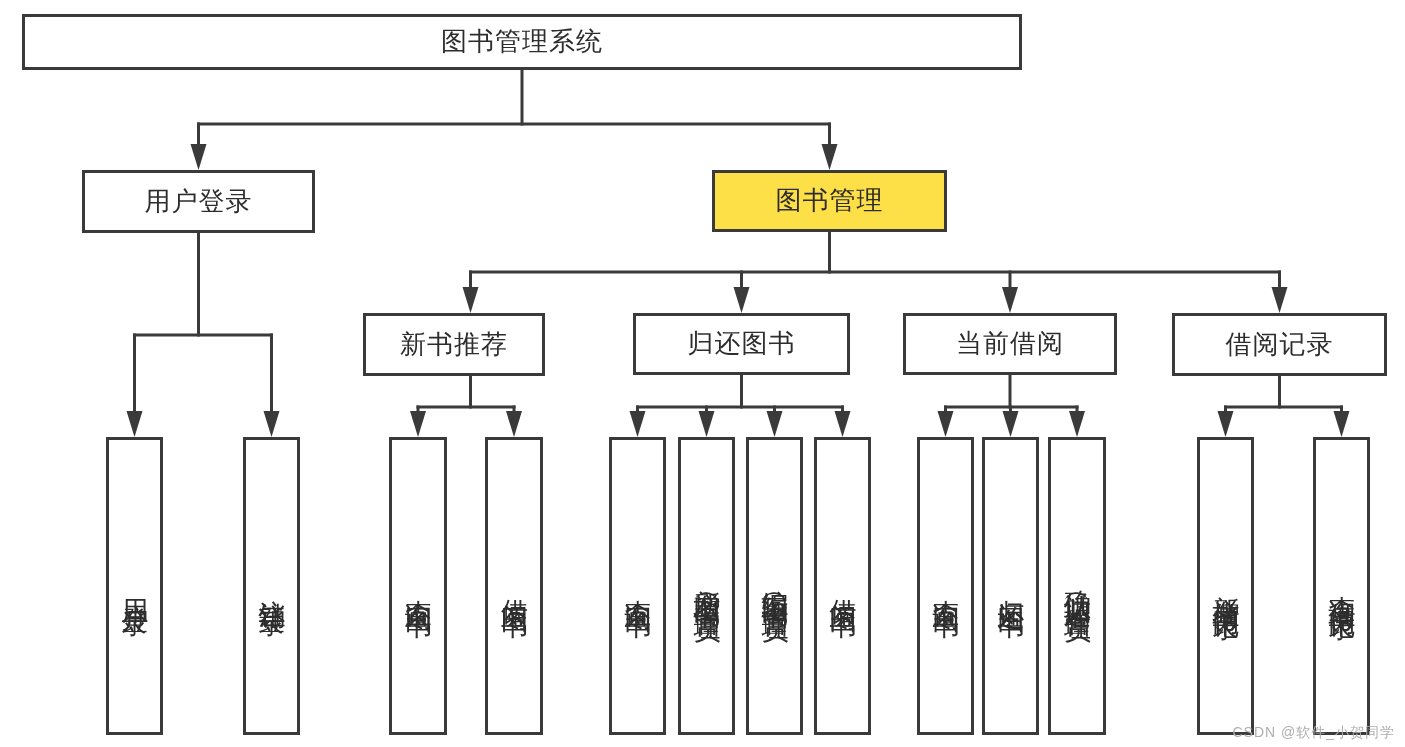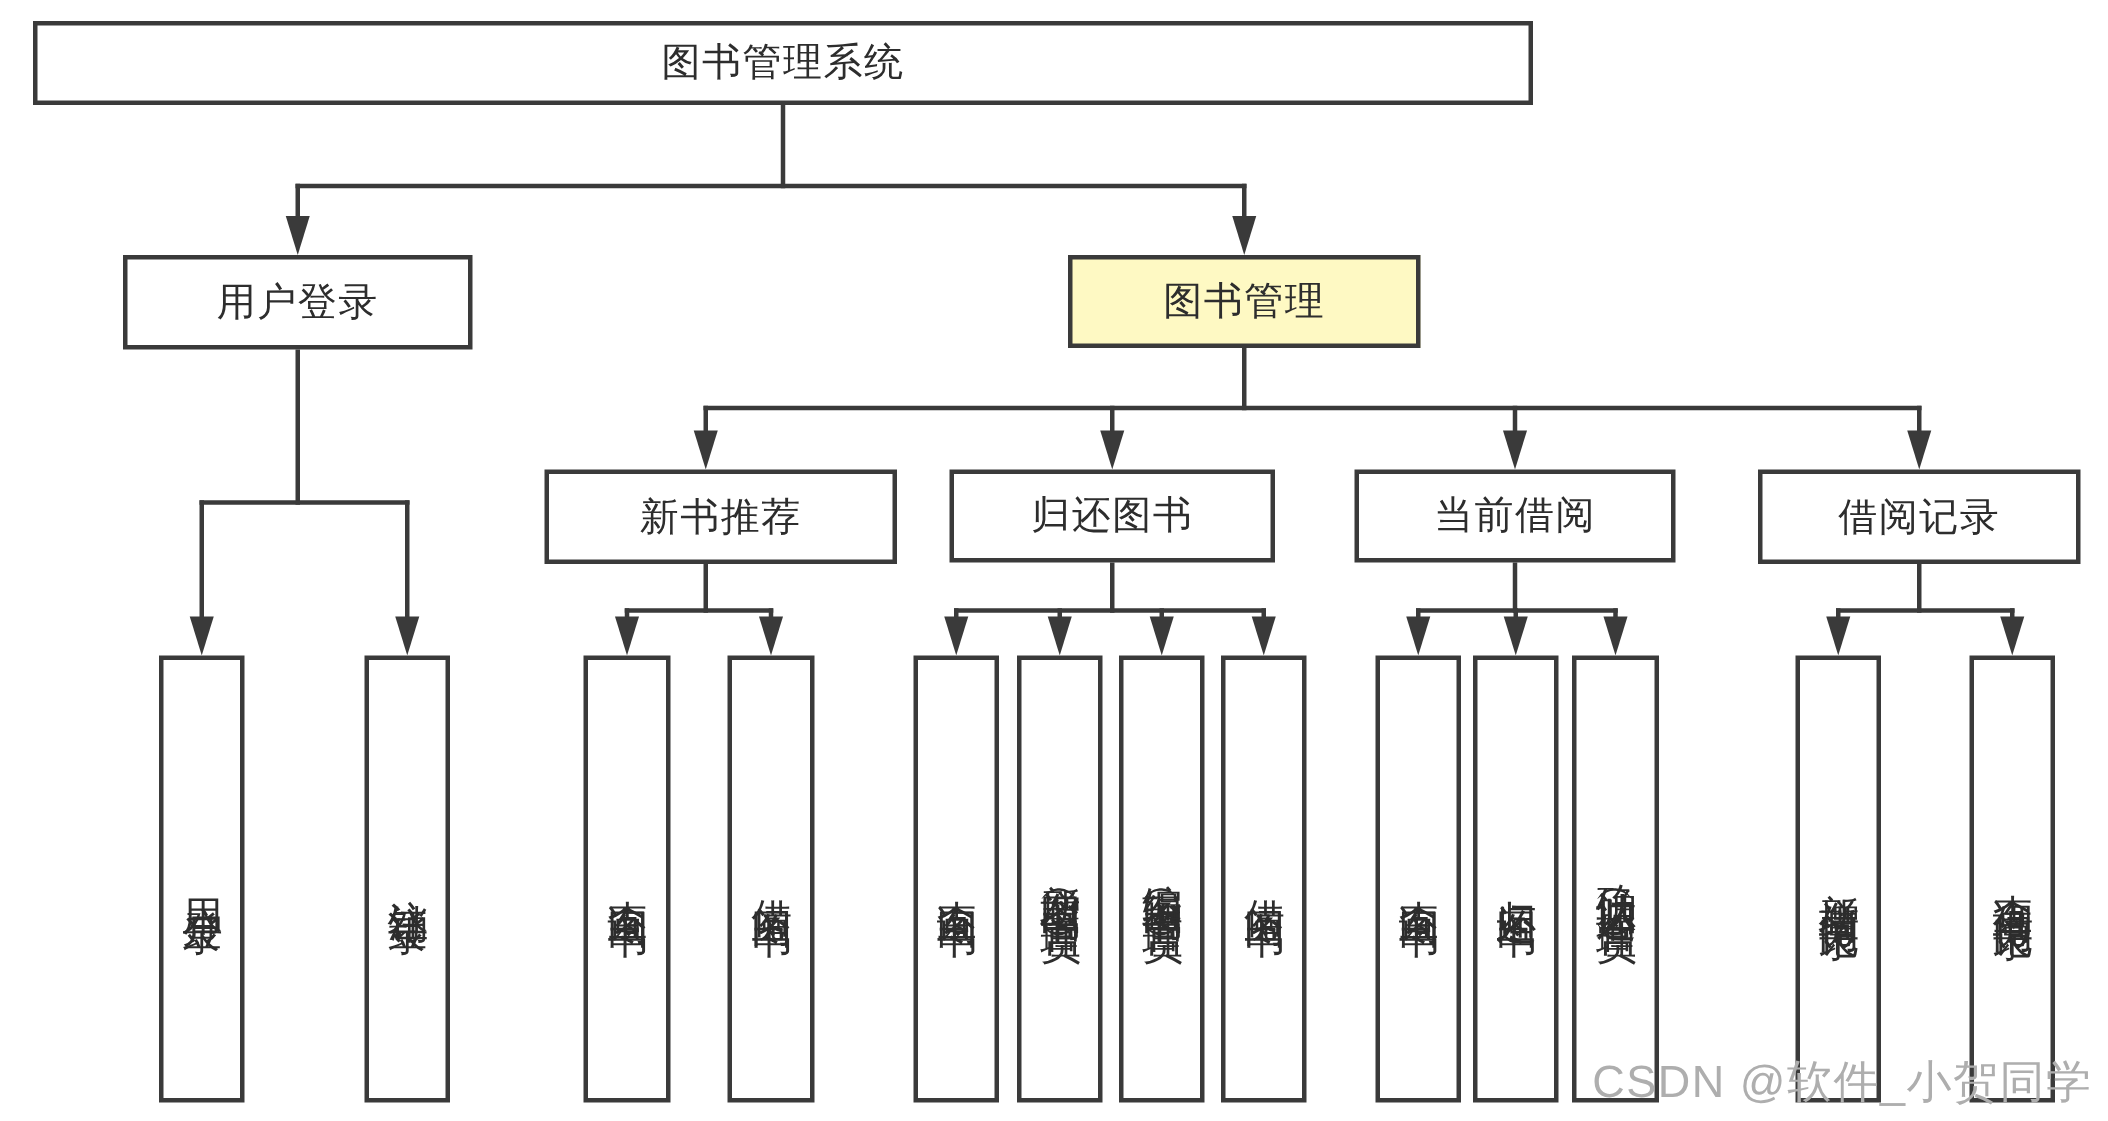--- a/index.html
+++ b/index.html
@@ -30,21 +30,21 @@
   .node.v .lbl{
     writing-mode:vertical-rl;
     text-orientation:mixed;
     font-size:27px;
     letter-spacing:4px;
     line-height:1;
   }
   .watermark{
     position:absolute;
     right:10px;bottom:5px;
-    font-size:30px;
+    font-size:14px;
     color:#aeaeae;
     letter-spacing:1px;
     z-index:2;
     white-space:nowrap;
   }
 </style>
 </head>
 <body>
 
 <div id="canvas">
@@ -103,24 +103,24 @@
       <polygon points="1341.5,437 1333.5,411 1349.5,411" fill="#3a3a3a"></polygon>
     </svg>
 
   <div class="watermark" style="color: rgb(174, 174, 174);">CSDN @软件_小贺同学</div>
 <div class="node" style="left: 22px; top: 14px; width: 1000px; height: 56px; border-color: rgb(58, 58, 58); background: rgb(255, 255, 255);">
       <span class="lbl" style="color: rgb(45, 45, 45);">图书管理系统</span>
     </div>
     <div class="node" style="left: 82px; top: 170px; width: 233px; height: 63px; border-color: rgb(58, 58, 58); background: rgb(255, 255, 255);">
       <span class="lbl" style="color: rgb(45, 45, 45);">用户登录</span>
     </div>
-    <div class="node" style="left: 712px; top: 170px; width: 235px; height: 62px; border-color: rgb(58, 58, 58); background: #fef9c3;">
+    <div class="node" style="left: 712px; top: 170px; width: 235px; height: 62px; border-color: rgb(58, 58, 58); background: #fde047;">
       <span class="lbl" style="color: rgb(45, 45, 45);">图书管理</span>
     </div>
-    <div class="node" style="left: 363px; top: 313px; width: 235px; height: 63px; border-color: rgb(58, 58, 58); background: rgb(255, 255, 255);">
+    <div class="node" style="left: 363px; top: 313px; width: 182px; height: 63px; border-color: rgb(58, 58, 58); background: rgb(255, 255, 255);">
       <span class="lbl" style="color: rgb(45, 45, 45);">新书推荐</span>
     </div>
     <div class="node" style="left: 633px; top: 313px; width: 217px; height: 62px; border-color: rgb(58, 58, 58); background: rgb(255, 255, 255);">
       <span class="lbl" style="color: rgb(45, 45, 45);">归还图书</span>
     </div>
     <div class="node" style="left: 1172px; top: 313px; width: 215px; height: 63px; border-color: rgb(58, 58, 58); background: rgb(255, 255, 255);">
       <span class="lbl" style="color: rgb(45, 45, 45);">借阅记录</span>
     </div>
     <div class="node" style="left: 903px; top: 313px; width: 214px; height: 62px; border-color: rgb(58, 58, 58); background: rgb(255, 255, 255);">
       <span class="lbl" style="color: rgb(45, 45, 45);">当前借阅</span>

